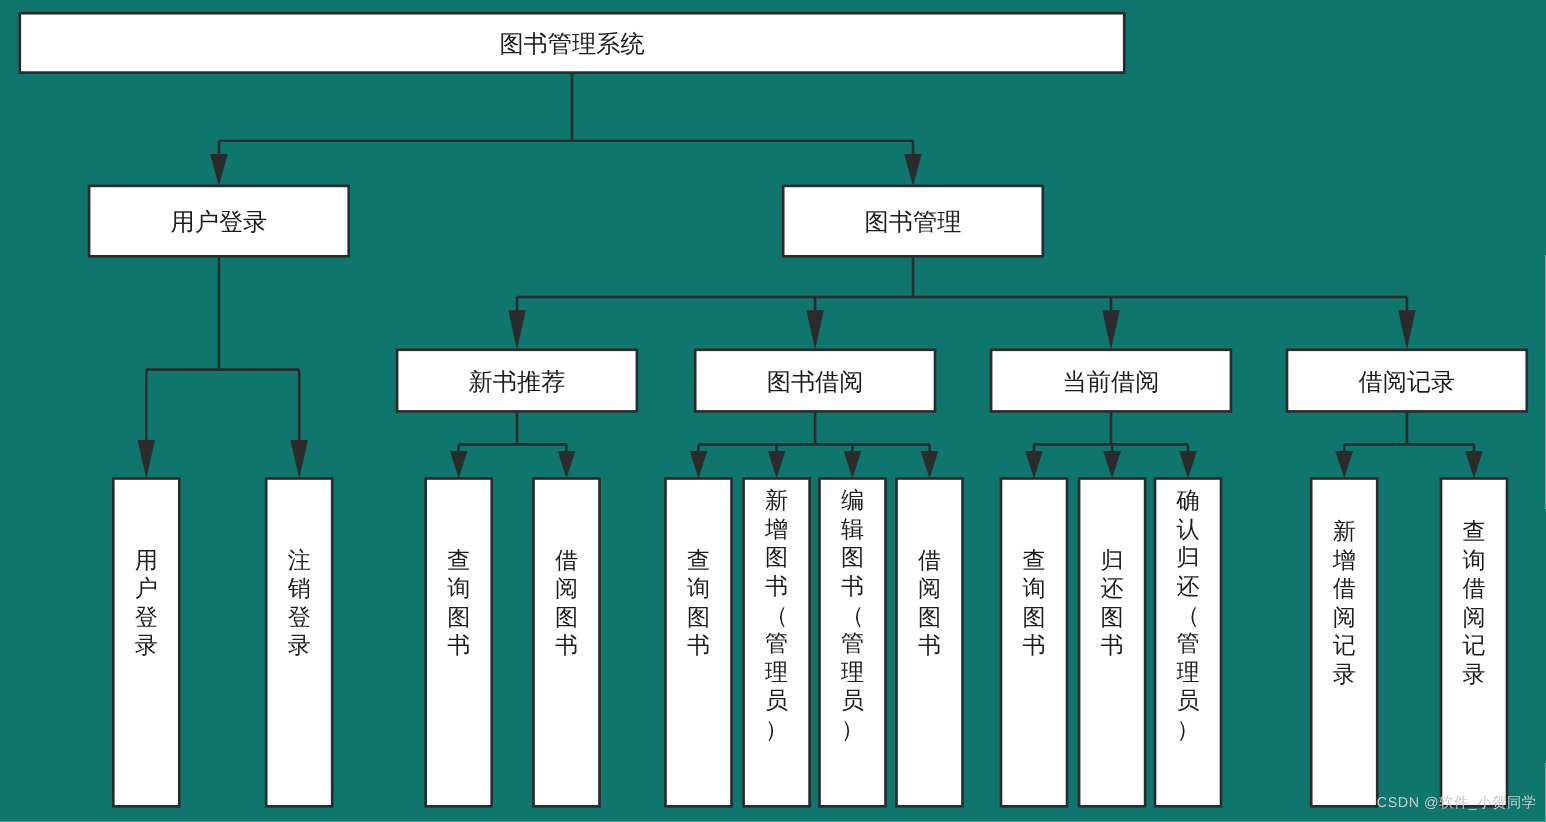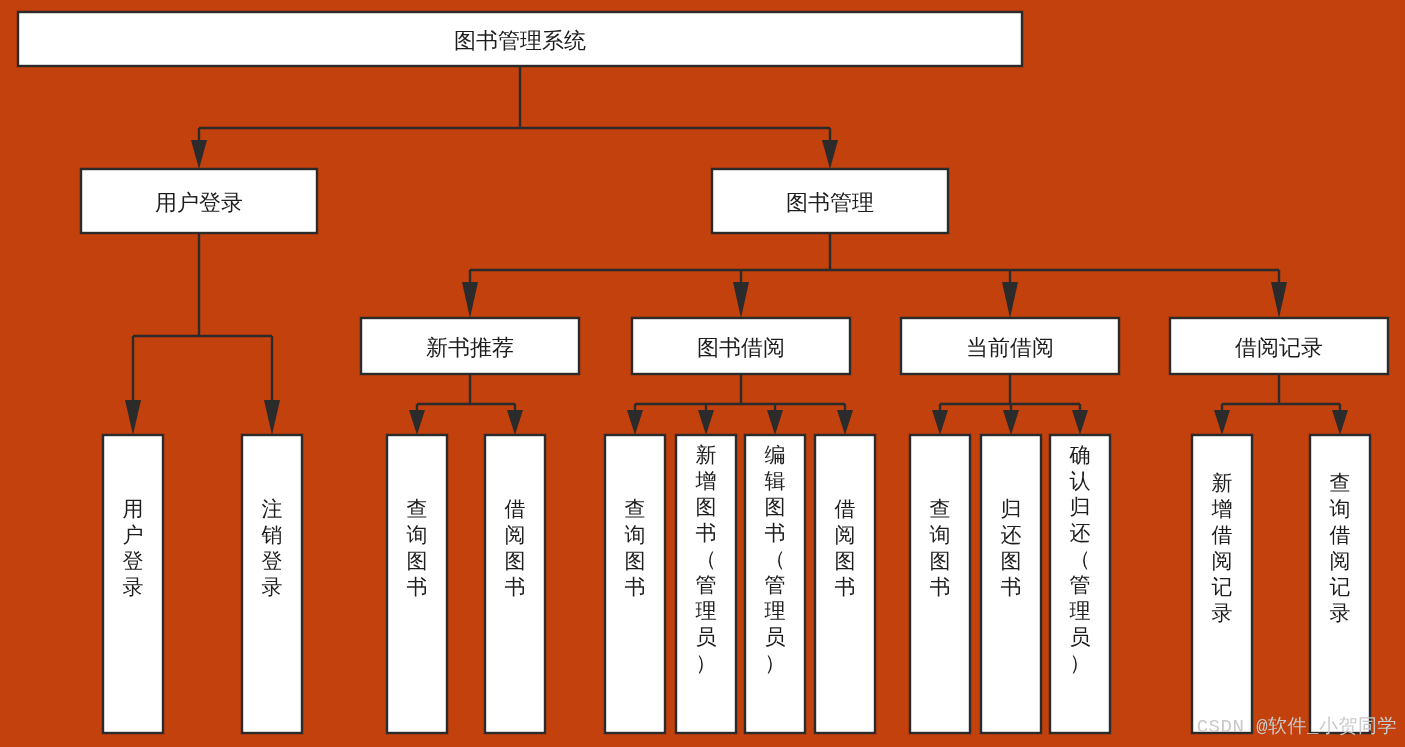--- a/index.html
+++ b/index.html
@@ -10,21 +10,21 @@
   body {
     width: 1405px;
     height: 747px;
     font-family: "Liberation Sans", "DejaVu Sans", sans-serif;
     overflow: hidden;
   }
   #diagram-root {
     position: relative;
     width: 1405px;
     height: 747px;
-    background: #c2410c;
+    background: #0f766e;
   }
   svg#flow-svg {
     position: absolute;
     left: 0;
     top: 0;
     width: 1405px;
     height: 747px;
     display: block;
   }
   .node-rect {
@@ -52,22 +52,22 @@
   .node-label-v {
     font-family: "Liberation Sans", "DejaVu Sans", sans-serif;
     font-size: 21px;
     fill: #1d1d1d;
     text-anchor: middle;
   }
   .watermark-text {
     position: absolute;
     right: 8px;
     bottom: 8px;
-    font-family: Liberation Mono, monospace;
-    font-size: 19px;
+    font-family: Liberation Sans, sans-serif;
+    font-size: 13px;
     color: #c9c9c9;
     letter-spacing: 0.5px;
     white-space: nowrap;
     user-select: none;
   }
 </style>
 </head>
 <body>
 
 <div id="diagram-root">

